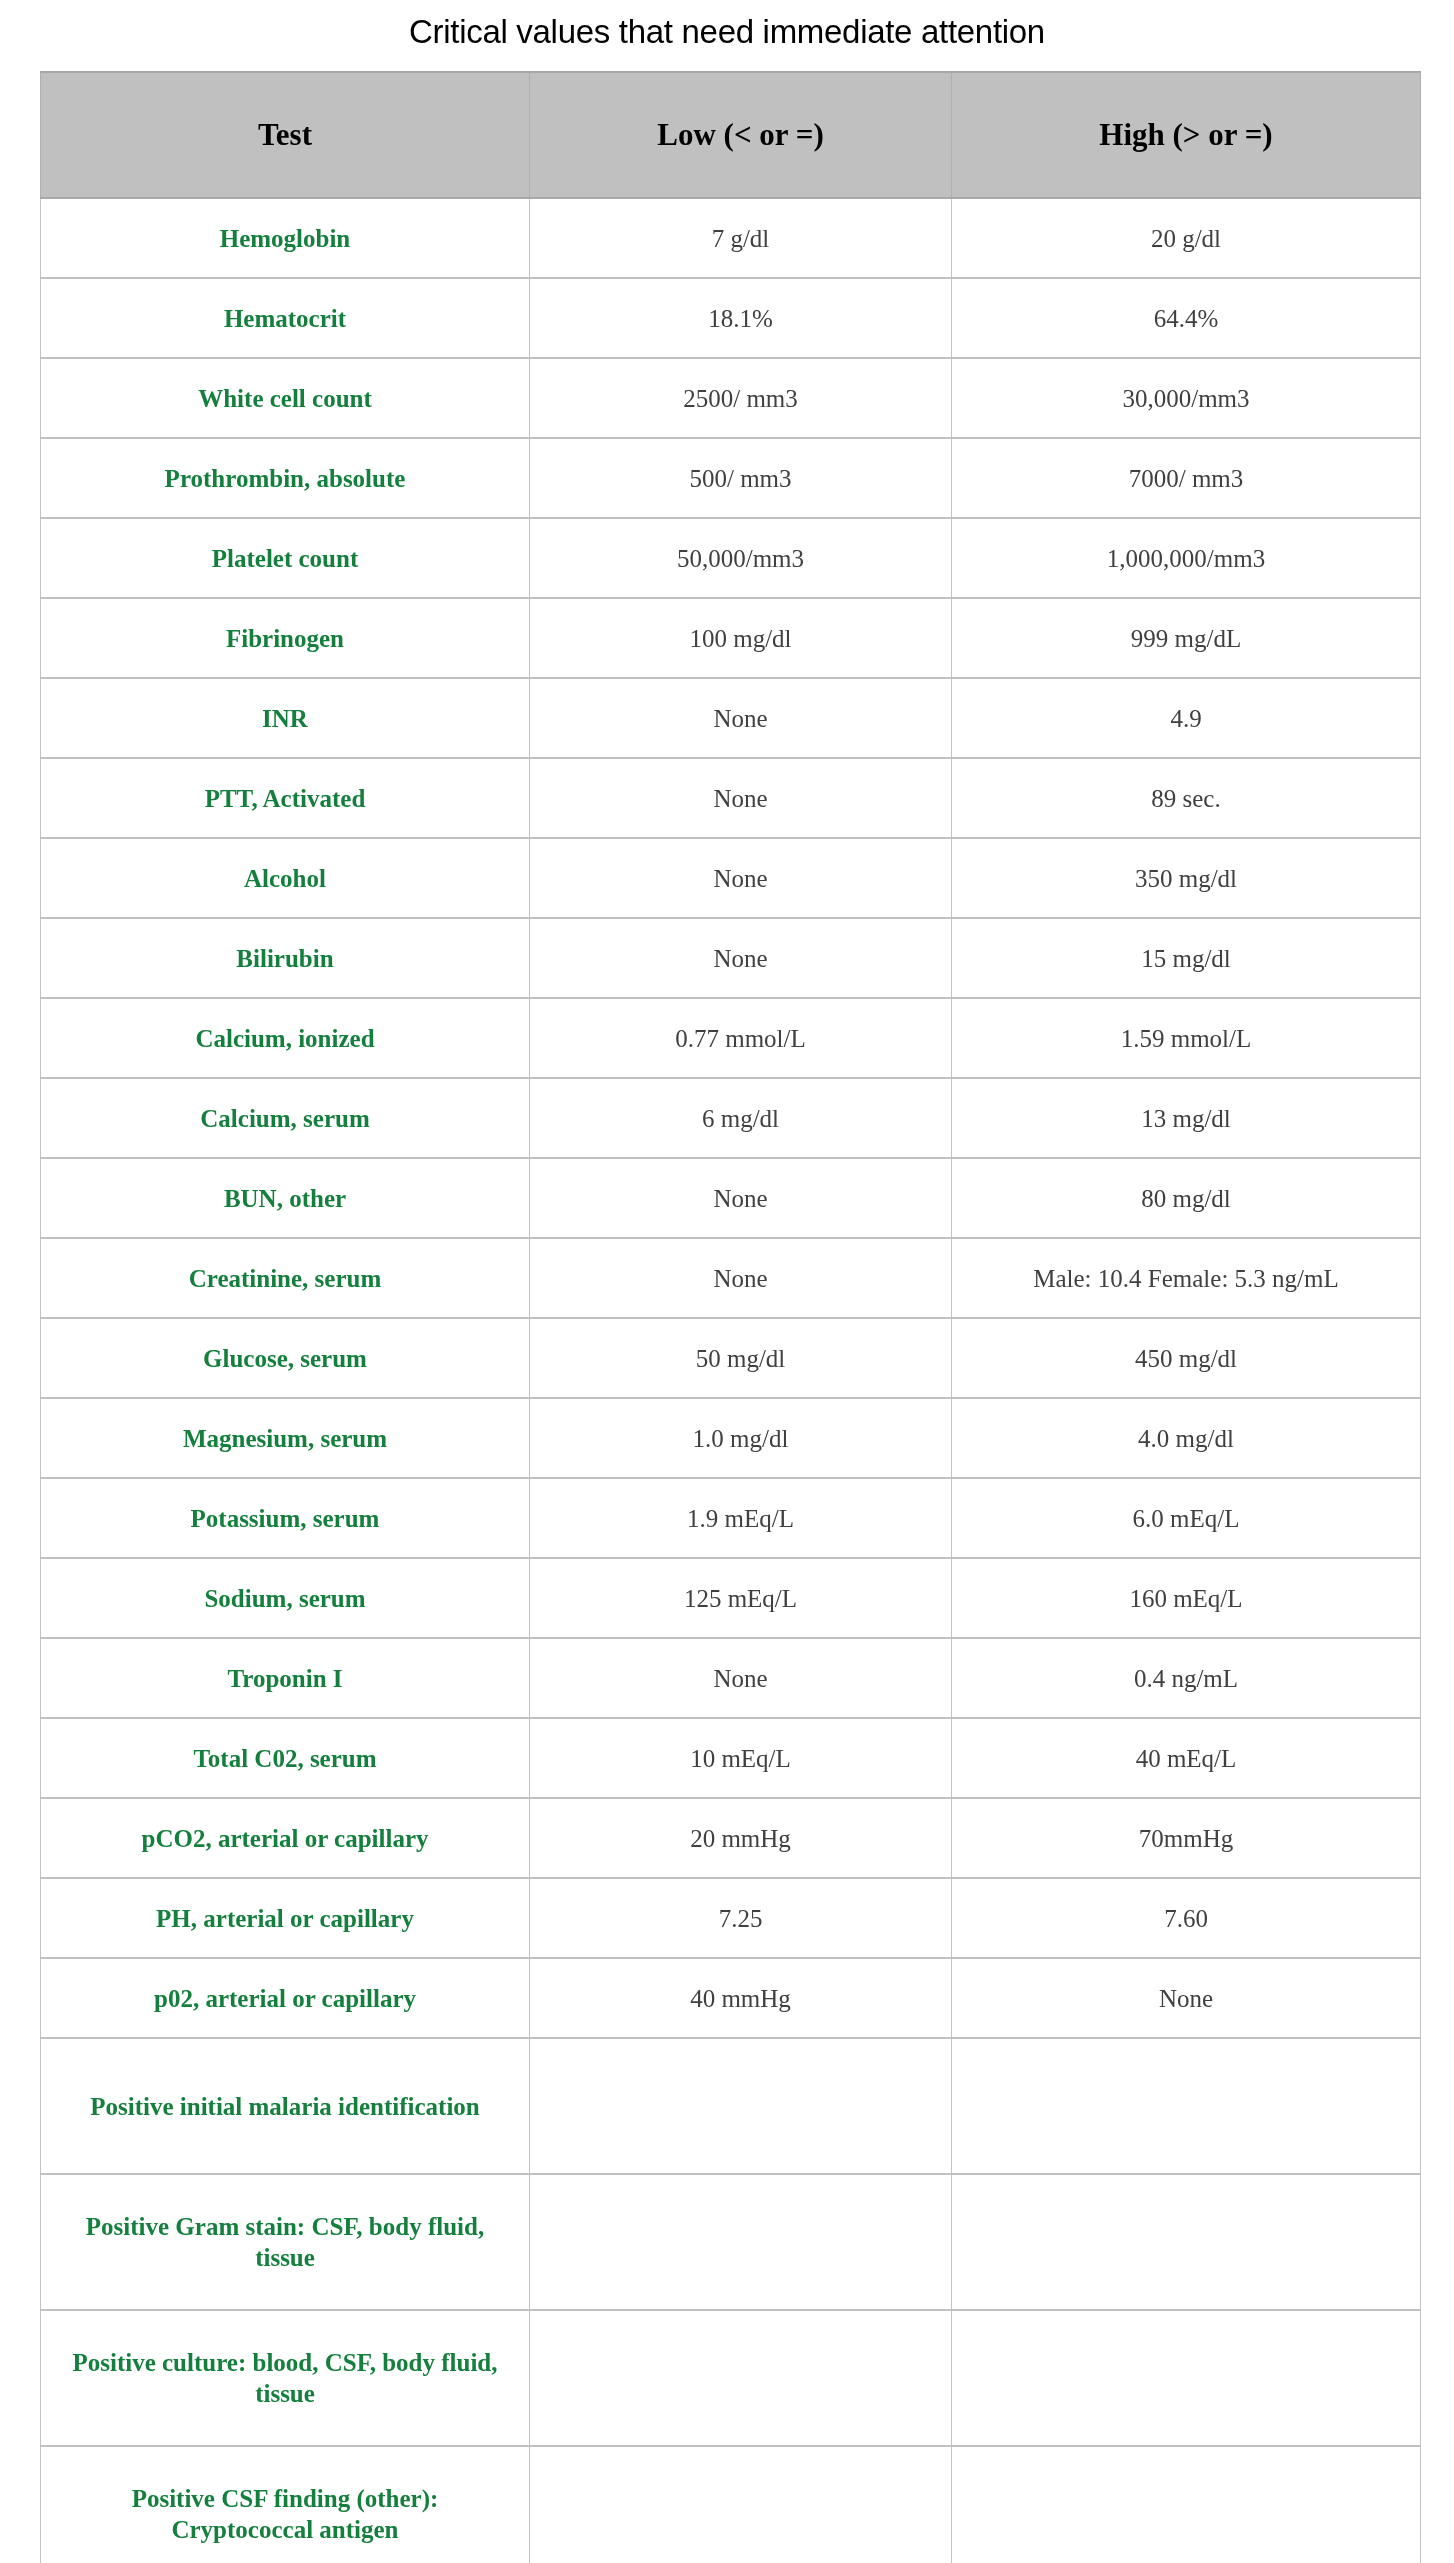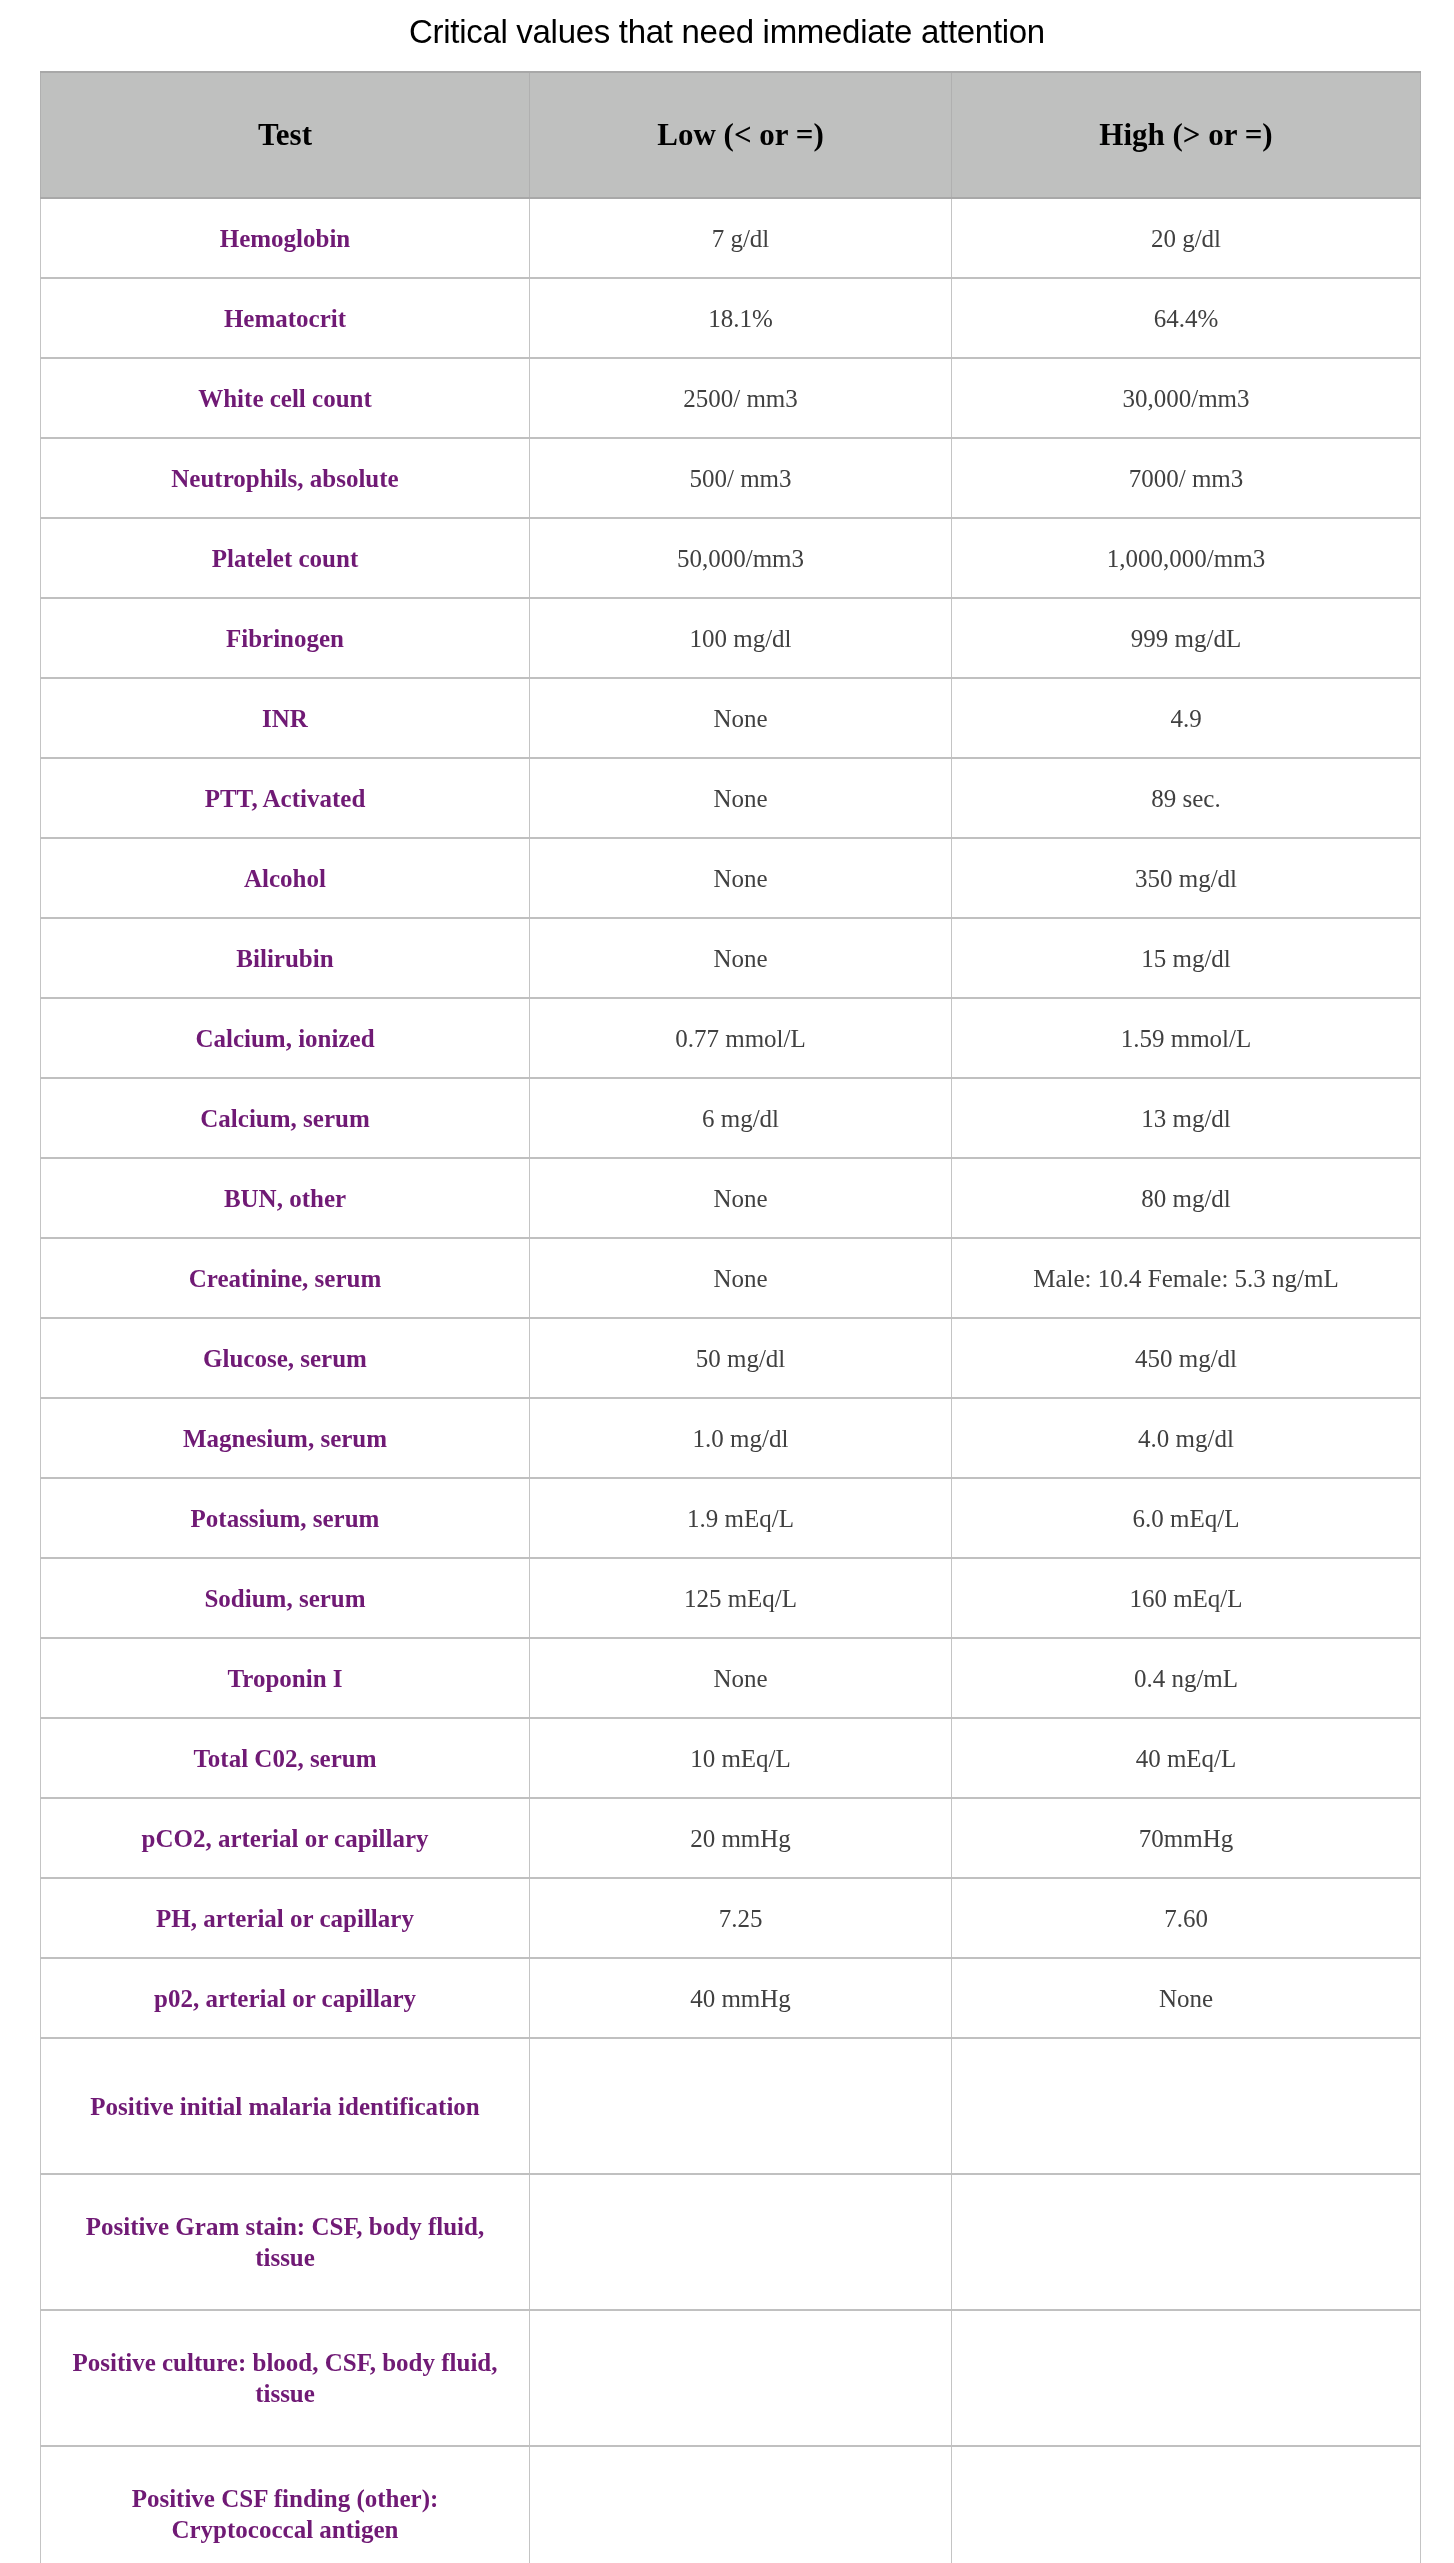--- a/index.html
+++ b/index.html
@@ -25,21 +25,21 @@
     border-top: 2px solid #a8a8a8; border-bottom: 2px solid #a8a8a8;
     text-align: center; vertical-align: middle;
   }
   table.crit td {
     height: 80px; padding: 0 26.6px; box-sizing: border-box;
     border-left: 1.3px solid #c4c4c4; border-right: 1.3px solid #c4c4c4;
     border-bottom: 2px solid #c0c0c0;
     text-align: center; vertical-align: middle;
     font-size: 25px; color: #404040; line-height: 31px;
   }
-  table.crit td.test { font-weight: bold; color: #701a75; }
+  table.crit td.test { font-weight: bold; color: #15803d; }
   table.crit tr.tall td { height: 136px; }
 </style>
 </head>
 <body>
 
 <div class="title">Critical values that need immediate attention</div>
 
 <table class="crit">
   <colgroup>
       <col class="c1">
@@ -63,21 +63,21 @@
         <td class="test">Hematocrit</td>
         <td>18.1%</td>
         <td>64.4%</td>
       </tr>
       <tr>
         <td class="test">White cell count</td>
         <td>2500/ mm3</td>
         <td>30,000/mm3</td>
       </tr>
       <tr>
-        <td class="test">Neutrophils, absolute</td>
+        <td class="test">Prothrombin, absolute</td>
         <td>500/ mm3</td>
         <td>7000/ mm3</td>
       </tr>
       <tr>
         <td class="test">Platelet count</td>
         <td>50,000/mm3</td>
         <td>1,000,000/mm3</td>
       </tr>
       <tr>
         <td class="test">Fibrinogen</td>

